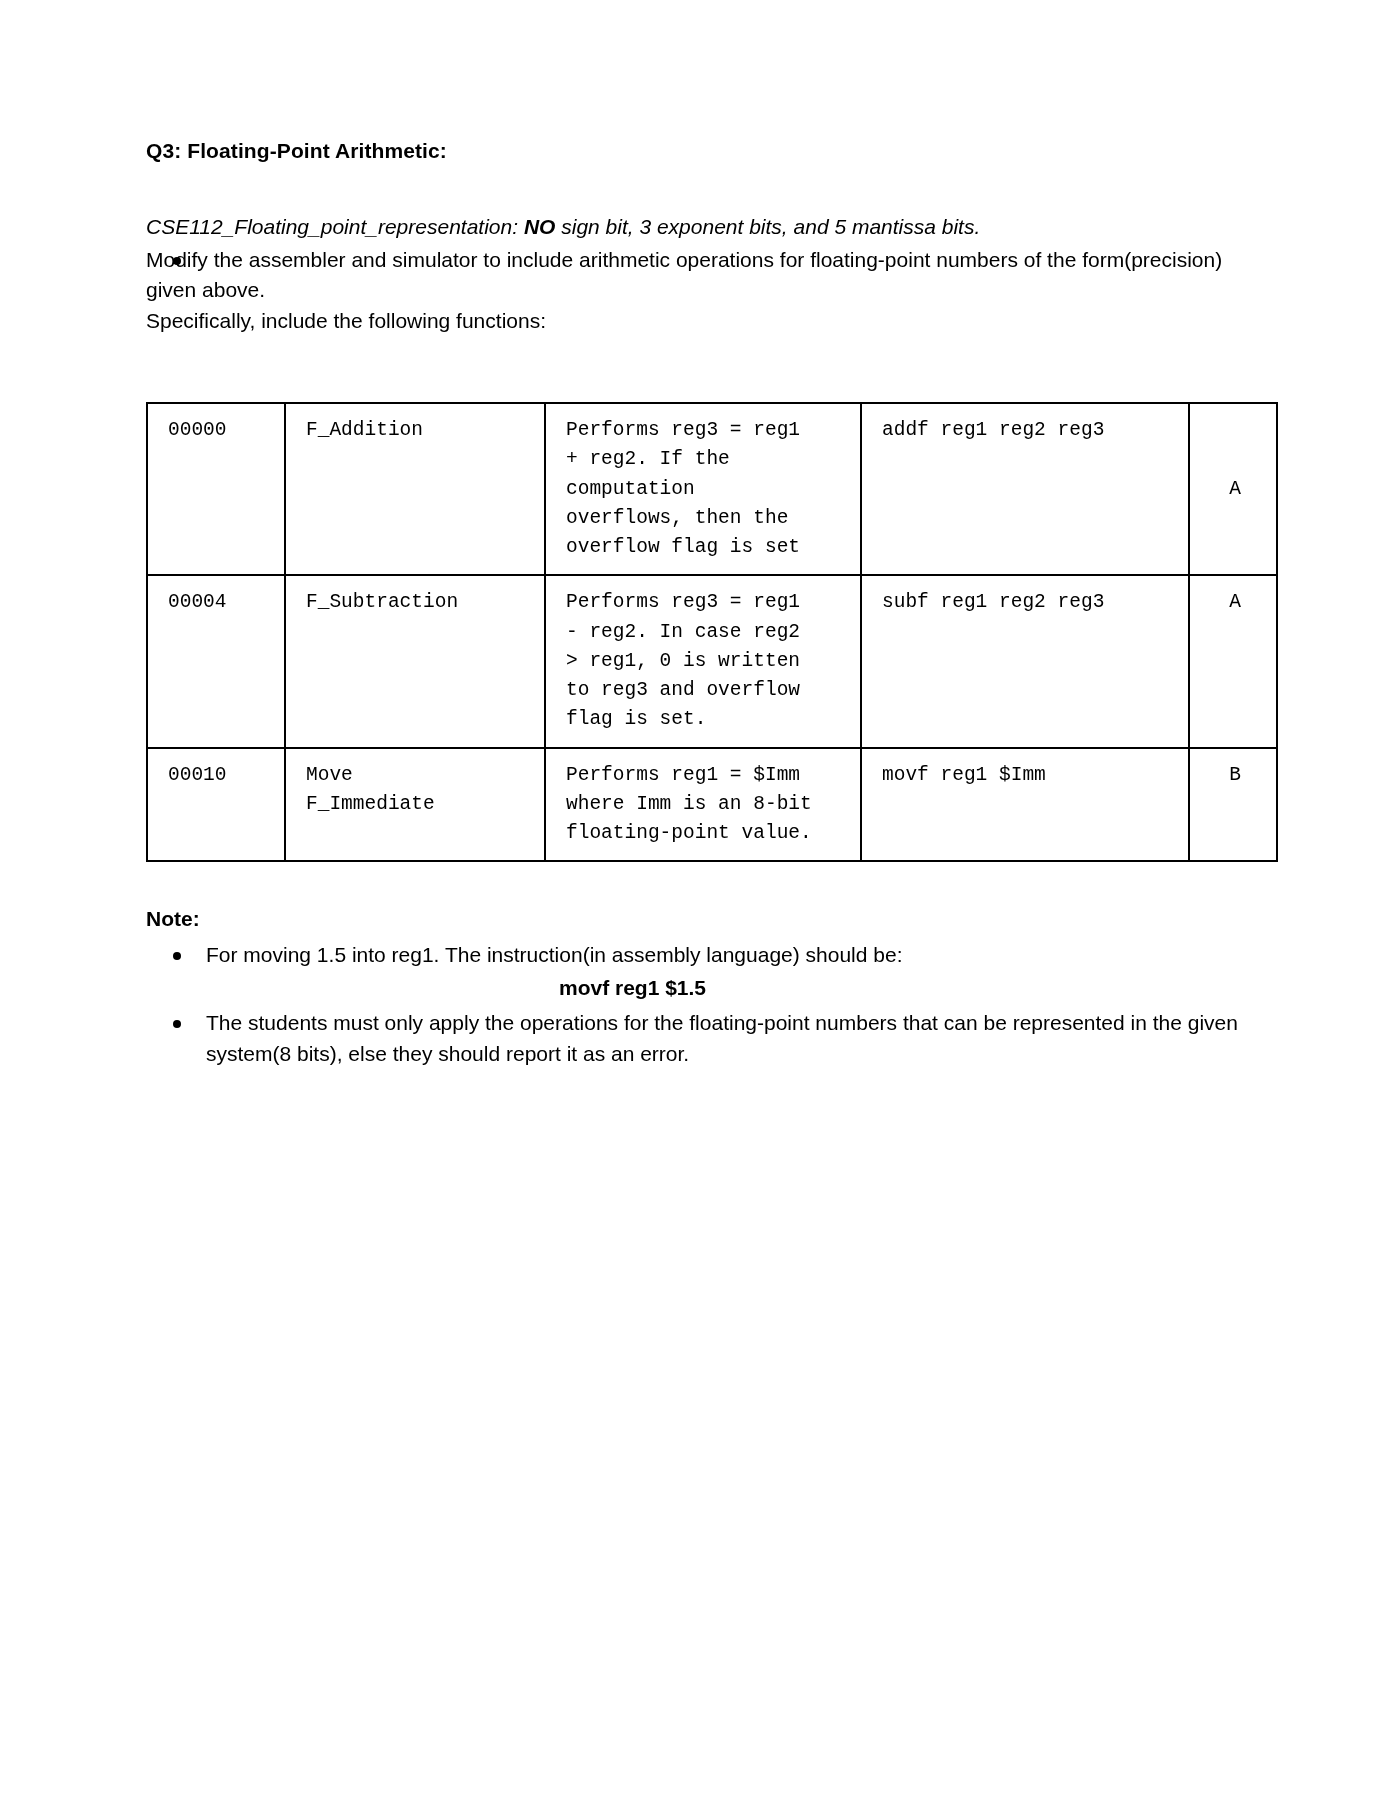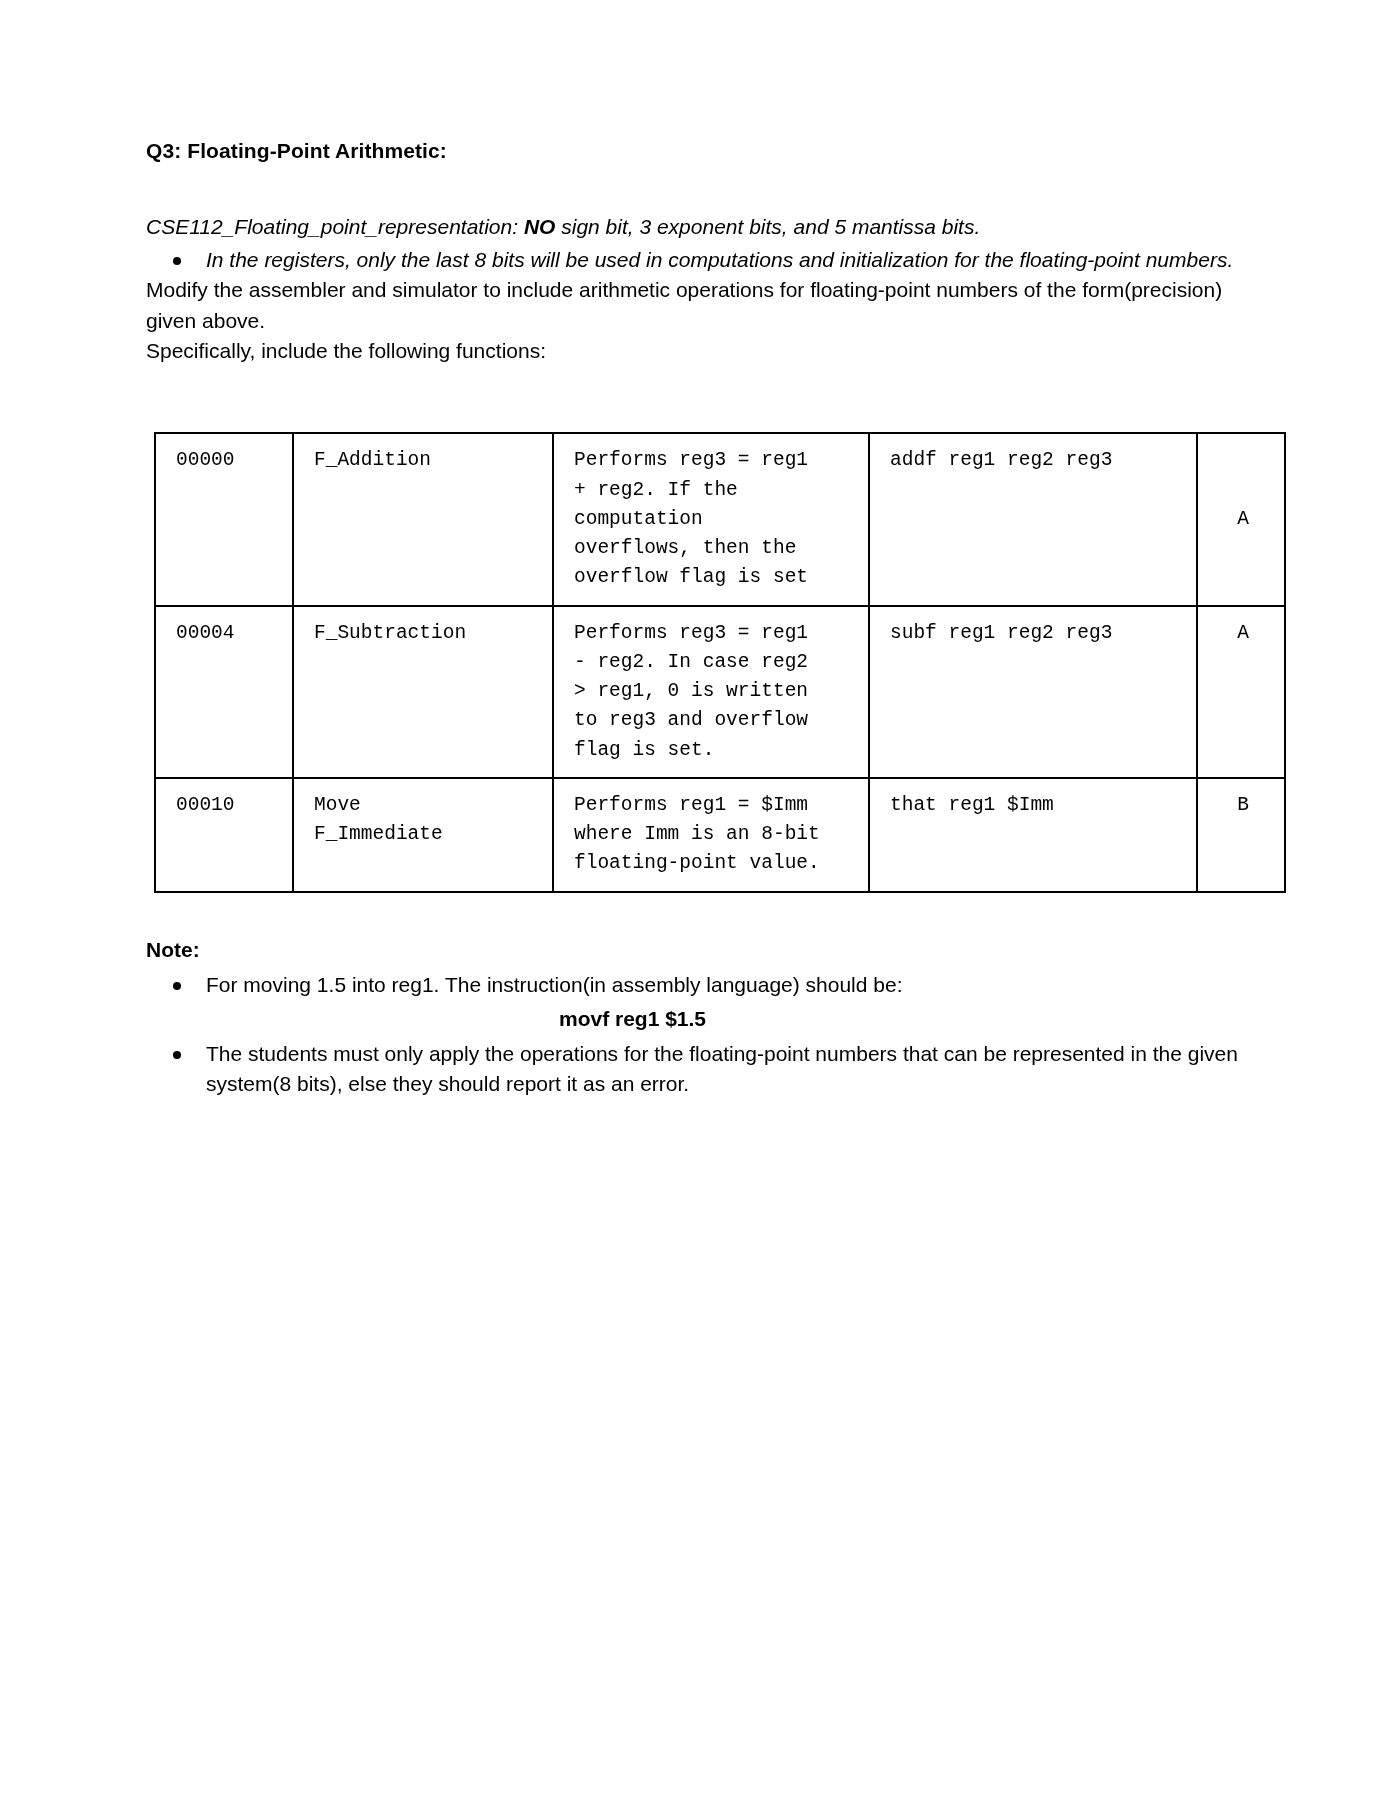--- a/index.html
+++ b/index.html
@@ -69,21 +69,21 @@
     line-height: 1.45;
     margin: 0;
   }
   .spacer-before-table {
     height: 66px;
   }
 
   table.instr-table {
     border-collapse: collapse;
     width: 940px;
-    margin-left: 8px;
+    margin-left: 0px;
     table-layout: fixed;
   }
   table.instr-table td {
     border: 2px solid #000000;
     font-family: "Liberation Mono", "DejaVu Sans Mono", monospace;
     font-size: 19.5px;
     line-height: 1.50;
     padding: 12px 16px 12px 20px;
     vertical-align: top;
     white-space: pre-line;
@@ -122,21 +122,20 @@
 
 <div class="page">
 
   <h1 class="doc-title">Q3: Floating-Point Arithmetic:</h1>
 
   <p class="intro-line"><span>CSE112_Floating_point_representation: </span><span class="strong">NO</span><span> sign bit, 3 exponent bits, and 5 mantissa bits.</span></p>
 
   <ul class="bullets">
     <li class="italic-item">
       <span class="dot"></span>
-      <span>In the registers, only the last 8 bits will be used in computations and initialization for the floating-point numbers.</span>
     </li>
   </ul>
 
   <p class="para">Modify the assembler and simulator to include arithmetic operations for floating-point numbers of the form(precision) given above.</p>
   <p class="para">Specifically, include the following functions:</p>
 
   <div class="spacer-before-table"></div>
 
   <table class="instr-table">
     <tbody>
@@ -162,21 +161,21 @@
         <td class="col-instr">subf reg1 reg2 reg3</td>
         <td class="col-type top">A</td>
       </tr>
       <tr>
         <td class="col-opcode">00010</td>
         <td class="col-name">Move
 F_Immediate</td>
         <td class="col-desc">Performs reg1 = $Imm
 where Imm is an 8-bit
 floating-point value.</td>
-        <td class="col-instr">that reg1 $Imm</td>
+        <td class="col-instr">movf reg1 $Imm</td>
         <td class="col-type top">B</td>
       </tr>
     </tbody>
   </table>
 
   <div class="note-block">
     <div class="note-heading">Note:</div>
     <ul class="bullets">
       <li>
         <span class="dot"></span>

